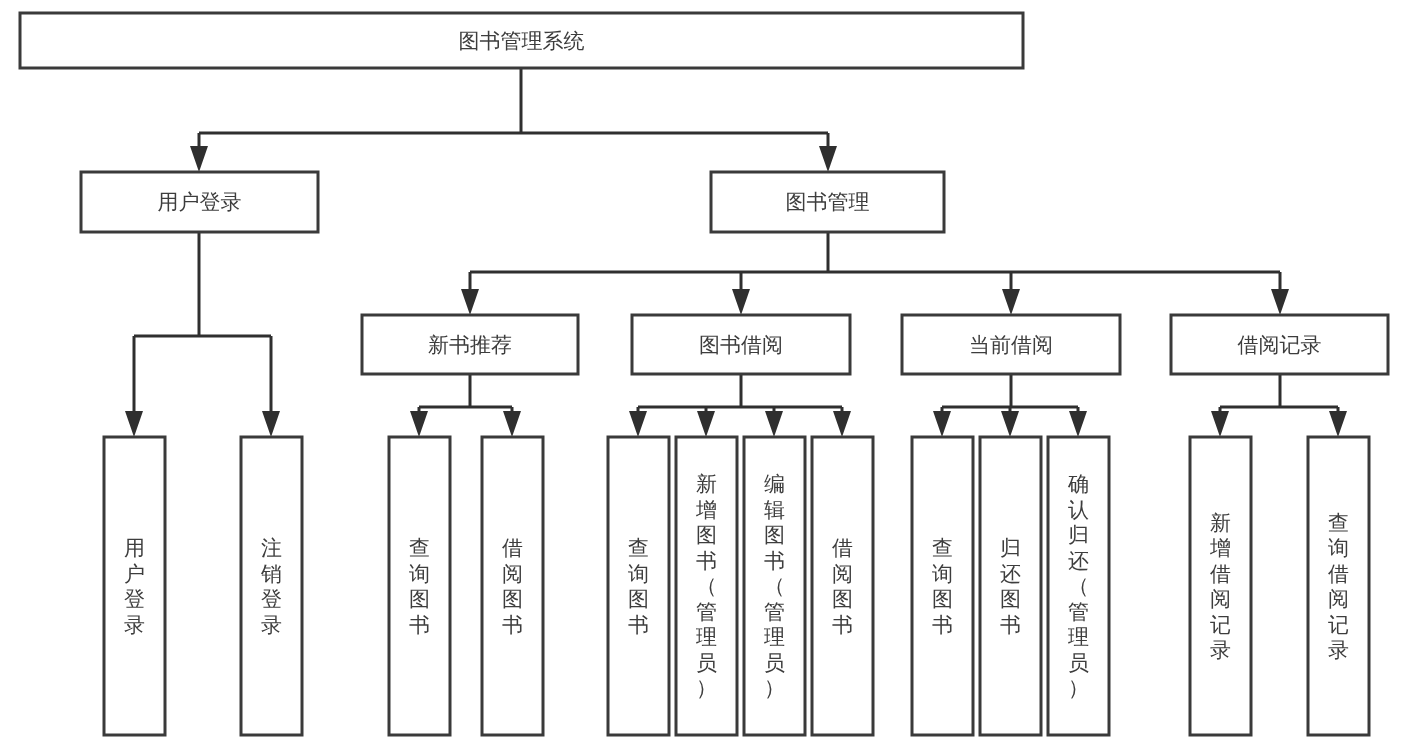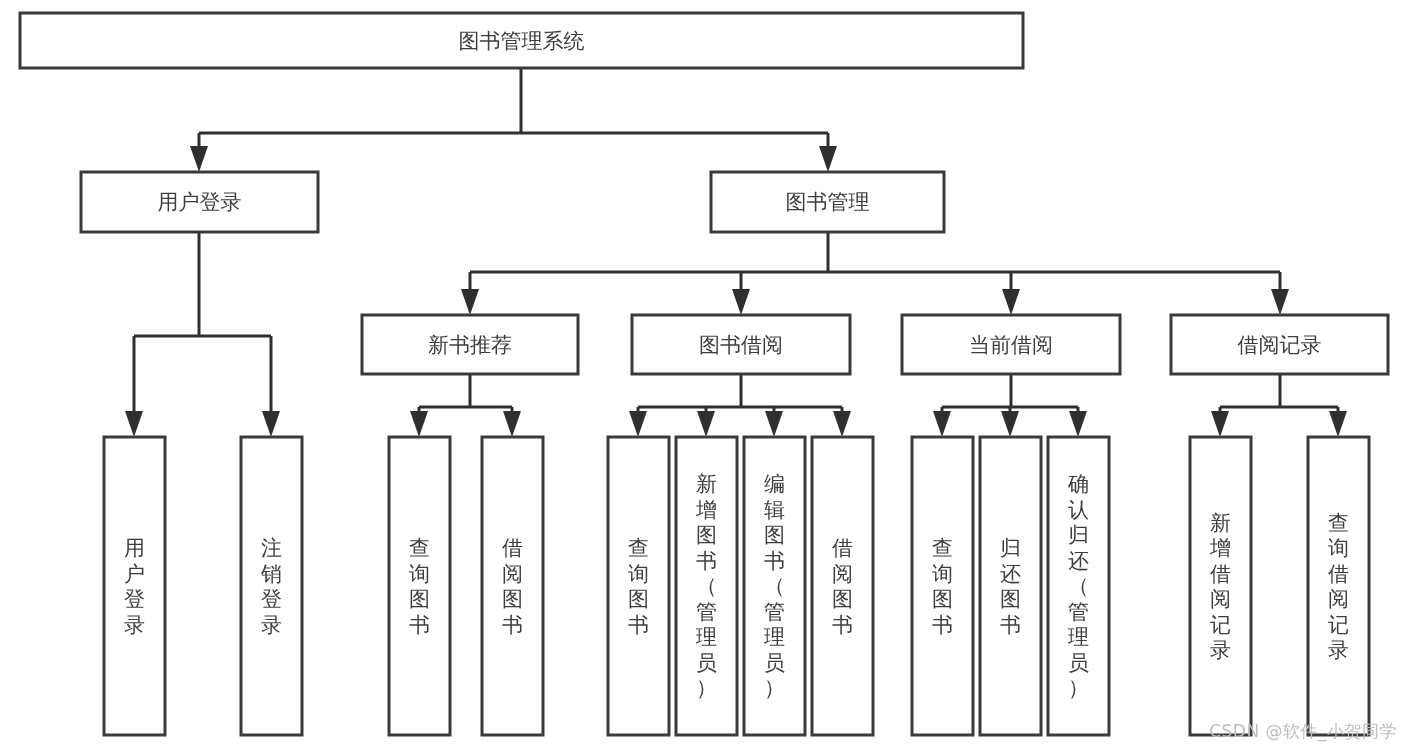--- a/index.html
+++ b/index.html
@@ -162,14 +162,13 @@
         <g>
           <rect x="1190" y="437" width="61" height="298" class="nodebox"></rect>
           <text x="1220.5" class="node-label-vert"><tspan x="1220.5" y="529.5">新</tspan><tspan x="1220.5" y="555">增</tspan><tspan x="1220.5" y="580.5">借</tspan><tspan x="1220.5" y="606">阅</tspan><tspan x="1220.5" y="631.5">记</tspan><tspan x="1220.5" y="657">录</tspan></text>
         </g>
         <g>
           <rect x="1308" y="437" width="61" height="298" class="nodebox"></rect>
           <text x="1338.5" class="node-label-vert"><tspan x="1338.5" y="529.5">查</tspan><tspan x="1338.5" y="555">询</tspan><tspan x="1338.5" y="580.5">借</tspan><tspan x="1338.5" y="606">阅</tspan><tspan x="1338.5" y="631.5">记</tspan><tspan x="1338.5" y="657">录</tspan></text>
         </g>
       </g>
   </svg>
-  <div class="watermark">CSDN @软件_小贺同学</div>
 </div>
 
 </body></html>

